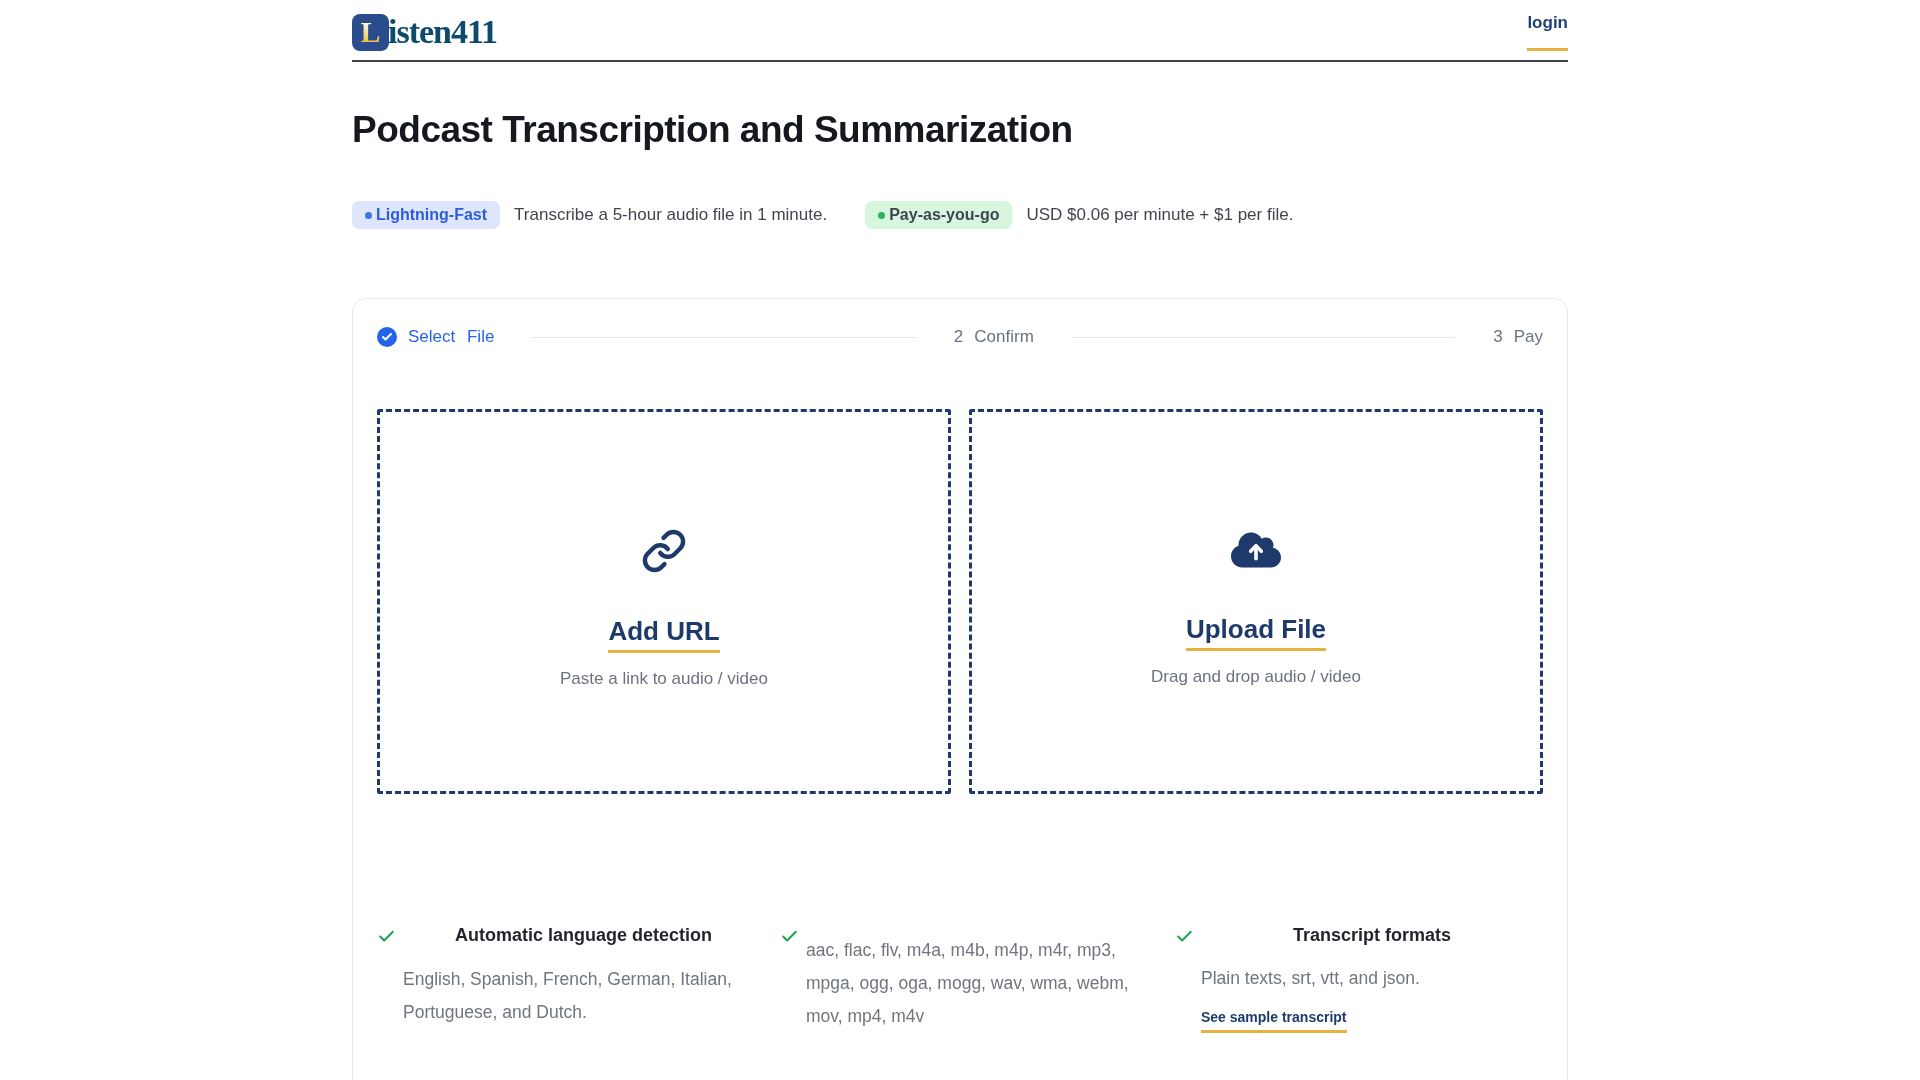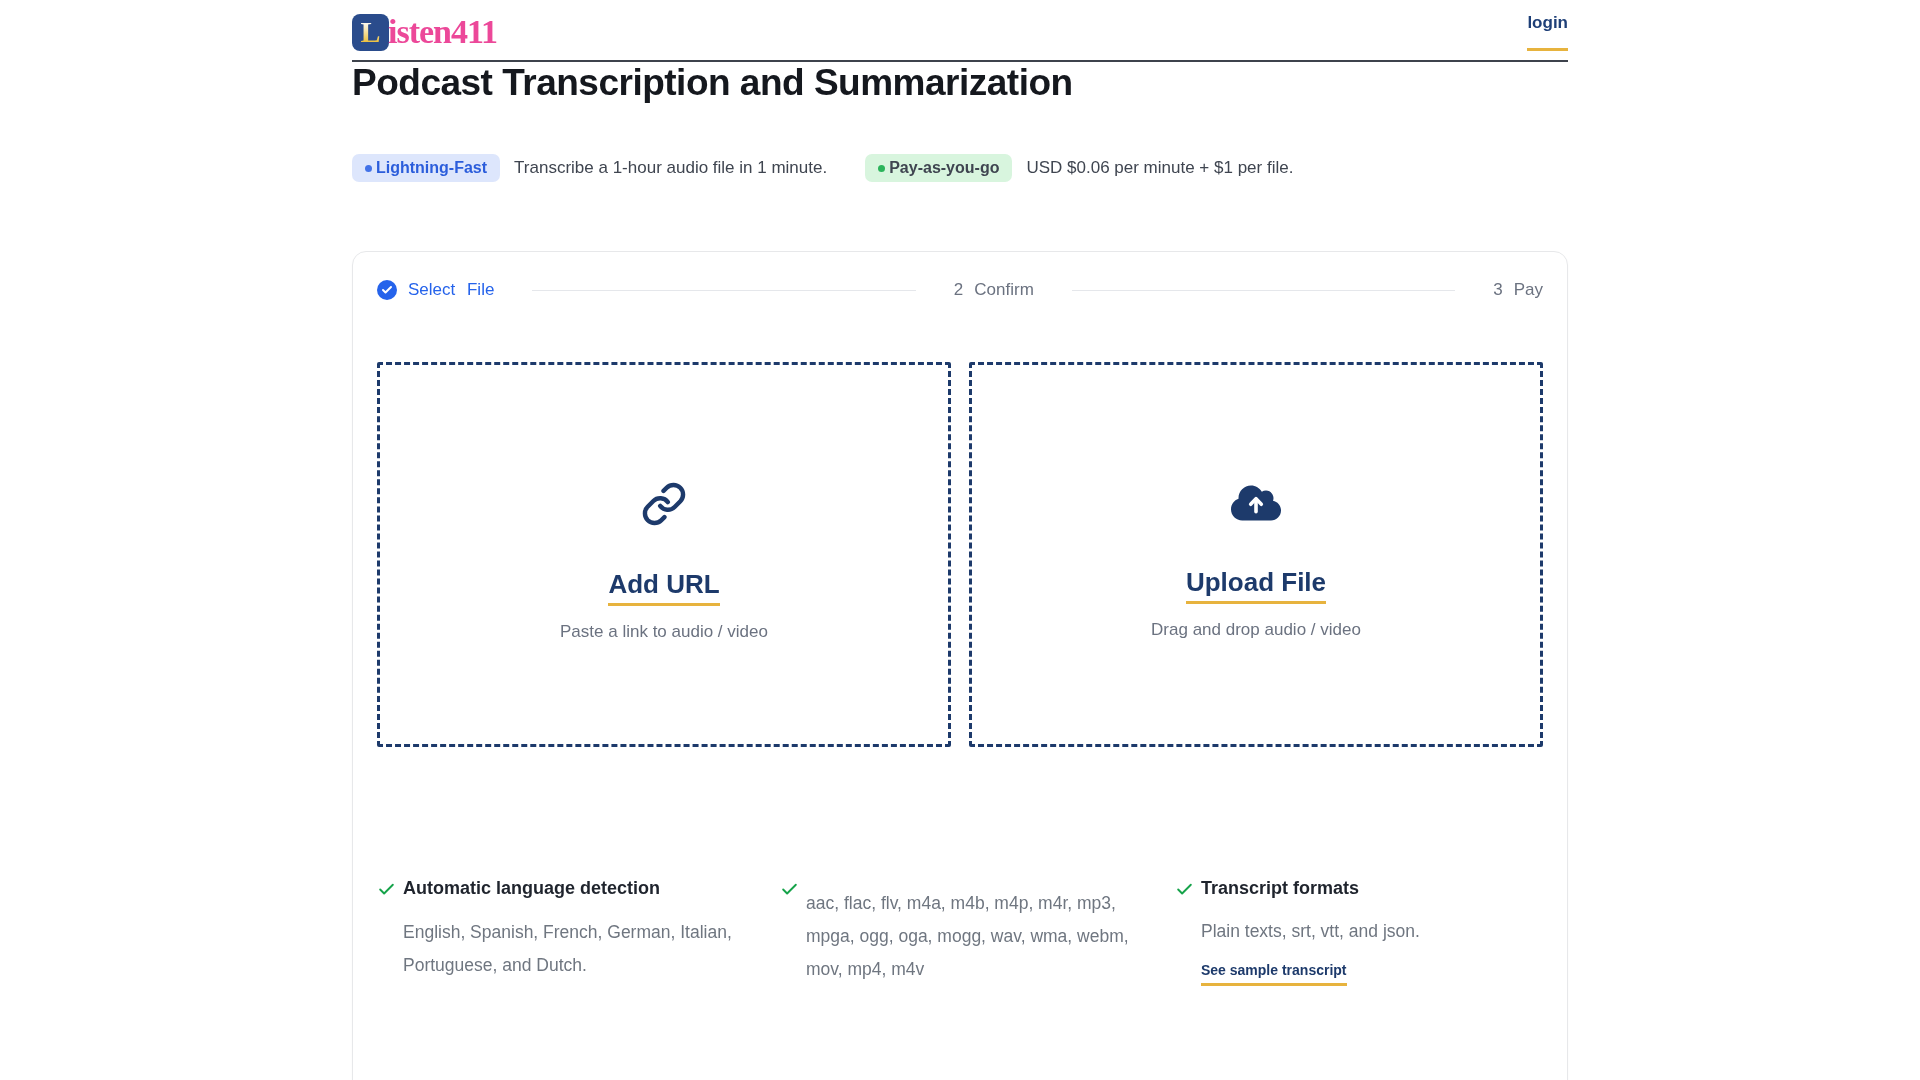--- a/index.html
+++ b/index.html
@@ -11,26 +11,26 @@
   .header { display:flex; align-items:center; justify-content:space-between;
             padding:13px 0 9px; border-bottom:2px solid #3e434c; }
   .logo { display:flex; align-items:center; text-decoration:none; cursor:pointer; }
   .logo-mark { width:37px; height:37px; background:#2a4c8c; border-radius:8px;
                display:flex; align-items:center; justify-content:center; }
   .logo-mark span { font-family:"Liberation Serif", serif; font-weight:700; font-size:30px;
                     background:linear-gradient(180deg,#fdfaf0 20%,#ecbf3a 85%);
                     -webkit-background-clip:text; background-clip:text;
                     color:transparent; line-height:1; }
   .logo-text { font-family:"Liberation Serif", serif; font-weight:700; font-size:34px;
-               color:#ec4899; letter-spacing:-1px; margin-left:-1px; }
+               color:#0c4a6e; letter-spacing:-1px; margin-left:-1px; }
   .login-link { font-size:17px; font-weight:700; color:#1e3f77; text-decoration:none;
                 border-bottom:3px solid #e7b33e; padding-bottom:15px; cursor:pointer; }
 
   
-  .page-title { font-size:37px; font-weight:700; color:#15181e;
+  .page-title { margin-top:47px; font-size:37px; font-weight:700; color:#15181e;
                 letter-spacing:-0.5px; }
   .badges-row { margin-top:50px; display:flex; align-items:center; gap:14px; font-size:17px; }
   .pill { display:inline-flex; align-items:center; gap:4px; padding:5px 13px;
           border-radius:7px; font-weight:700; font-size:16px; }
   .pill .dot { width:7px; height:7px; border-radius:50%; }
   .pill-blue  { background:#dde6fc; color:#2b5ddb; }
   .pill-blue .dot { background:#4272e8; }
   .pill-green { background:#d8f5de; color:#179a49; }
   .pill-green .dot { background:#2bb45b; }
   .badge-desc { color:#3f4550; }
@@ -60,21 +60,21 @@
   .box-title { margin-top:42px; font-size:26px; font-weight:700; color:#1d3a6b;
                text-decoration:none; border-bottom:3px solid #e7b33e;
                padding-bottom:3px; cursor:pointer; }
   .box-sub { margin-top:16px; font-size:17px; color:#6b7280; }
 
   
   .features { margin-top:131px; display:grid; grid-template-columns:387px 379px 1fr;
               gap:16px; padding-bottom:120px; }
   .feature { display:grid; grid-template-columns:26px 1fr; }
   .feature .fcheck { margin-top:2px; }
-  .ftitle { font-size:18px; font-weight:700; color:#1f242d; }
+  .ftitle { font-size:18px; font-weight:700; color:#1f242d;text-align:center; }
   .fbody { grid-column:2; margin-top:9px; font-size:17.5px; color:#6f7680; line-height:33px; }
   .flink { display:inline-block; grid-column:2; margin-top:10px; font-size:14px;
            font-weight:700; color:#1d3a6b; text-decoration:none;
            border-bottom:3px solid #e7b33e; padding-bottom:2px; cursor:pointer;
            justify-self:start; }
 </style>
 </head>
 <body>
 
 <div class="container">
@@ -89,21 +89,21 @@
     <a class="login-link">login</a>
   </div>
 
   <h1 class="page-title">Podcast Transcription and Summarization</h1>
 
   <div class="badges-row">
     <span class="pill pill-blue">
       <span class="dot"></span>
       <span>Lightning-Fast</span>
     </span>
-    <span class="badge-desc">Transcribe a 1-hour audio file in 1 minute.</span>
+    <span class="badge-desc">Transcribe a 5-hour audio file in 1 minute.</span>
     <span class="pill pill-green badge-desc second-gap" style="margin-left:24px">
       <span class="dot"></span>
       <span>Pay-as-you-go</span>
     </span>
     <span class="badge-desc">USD $0.06 per minute + $1 per file.</span>
   </div>
 
   <div class="card">
 
     <div class="stepper">

